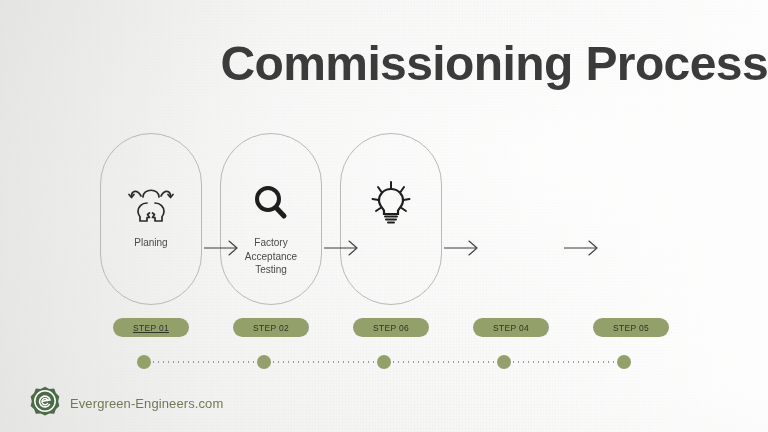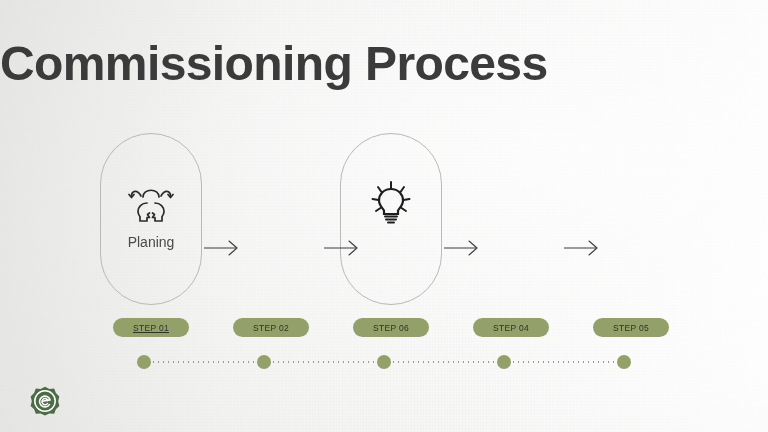--- a/index.html
+++ b/index.html
@@ -30,21 +30,21 @@
     pointer-events: none;
     background: radial-gradient(120% 115% at 72% 36%, rgba(255,255,255,0.75) 0%, rgba(255,255,255,0.1) 48%, rgba(196,196,192,0.20) 100%);
   }
 
   
   #title {
     position: absolute;
     left: 0;
     top: 36px;
     width: 768px;
-    text-align: left;
+    text-align: right;
     font-size: 48px;
     font-weight: bold;
     letter-spacing: -0.6px;
     color: #3b3b3b;
     white-space: nowrap;
   }
 
   
   #steps {
     position: absolute;
@@ -79,21 +79,21 @@
   .step-icon {
     height: 46px;
     display: flex;
     align-items: center;
     justify-content: center;
   }
   .step-label {
     margin-top: 10px;
     width: 96px;
     text-align: center;
-    font-size: 14px;
+    font-size: 10px;
     line-height: 13.5px;
     color: #4a4a4a;
   }
 
   
   .arrow {
     position: absolute;
     top: 107px;
     width: 36px;
     height: 16px;
@@ -178,20 +178,35 @@
               <path d="M45 13.5 L47.5 16.5 L50 13.5"></path>
               <path d="M24 22 C18.5 22, 15 26, 15 30.5 C15 33, 16 34.5, 17 35.8 L17 40 L24 40 L24 36.5 L26.5 36.5 L24.5 33.5 L26.5 32"></path>
               <path d="M32 22 C37.5 22, 41 26, 41 30.5 C41 33, 40 34.5, 39 35.8 L39 40 L32 40 L32 36.5 L29.5 36.5 L31.5 33.5 L29.5 32"></path>
             </g>
           </svg>
         </div>
         <div class="step-label">Planing</div>
       </div>
     </div>
 
+    <div class="card" style="left:220px;">
+      <div class="card-inner">
+        <div class="step-icon">
+          <svg width="44" height="44" viewBox="0 0 44 44">
+            <g fill="none" stroke="#1e1e1e" stroke-linecap="round">
+              <circle cx="19" cy="18" r="11" stroke-width="4"></circle>
+              <line x1="27" y1="26.5" x2="35" y2="35" stroke-width="5"></line>
+            </g>
+          </svg>
+        </div>
+        <div class="step-label" style="white-space:pre-line;">Factory
+Acceptance
+Testing</div>
+      </div>
+    </div>
 
     <div class="card" style="left:340px;">
       <div class="card-inner">
         <div class="step-icon">
           <svg width="48" height="46" viewBox="0 0 48 46">
             <g fill="none" stroke="#1e1e1e" stroke-width="2" stroke-linecap="round">
               <line x1="24" y1="2" x2="24" y2="8"></line>
               <line x1="11" y1="7" x2="14.5" y2="12"></line>
               <line x1="37" y1="7" x2="33.5" y2="12"></line>
               <line x1="5.5" y1="19" x2="11.5" y2="20"></line>
@@ -265,15 +280,16 @@
 
   <div id="footer">
     <div>
       <svg width="30" height="30" viewBox="0 0 30 30">
         <path fill="#4c6b47" d="M15 0.8 L19.4 2.9 L24.2 2.6 L25.9 7.1 L29.3 10.5 L28.2 15.2 L29.3 19.9 L25.9 23.3 L24.2 27.8 L19.4 27.5 L15 29.6 L10.6 27.5 L5.8 27.8 L4.1 23.3 L0.7 19.9 L1.8 15.2 L0.7 10.5 L4.1 7.1 L5.8 2.6 L10.6 2.9 Z"></path>
         <circle cx="15" cy="15" r="10.2" fill="none" stroke="#ffffff" stroke-width="1.5"></circle>
         <path fill="none" stroke="#ffffff" stroke-width="1.6" stroke-linecap="round" d="M19.4 18.6 A5.4 5.4 0 1 1 20.1 13.9 L12.6 15.2"></path>
         <path fill="none" stroke="#ffffff" stroke-width="1.4" stroke-linecap="round" d="M17.6 17.4 A3.1 3.1 0 1 1 18.0 14.7"></path>
       </svg>
     </div>
+    <div id="footer-text">Evergreen-Engineers.com</div>
   </div>
 
 </div>
 
 </body></html>

